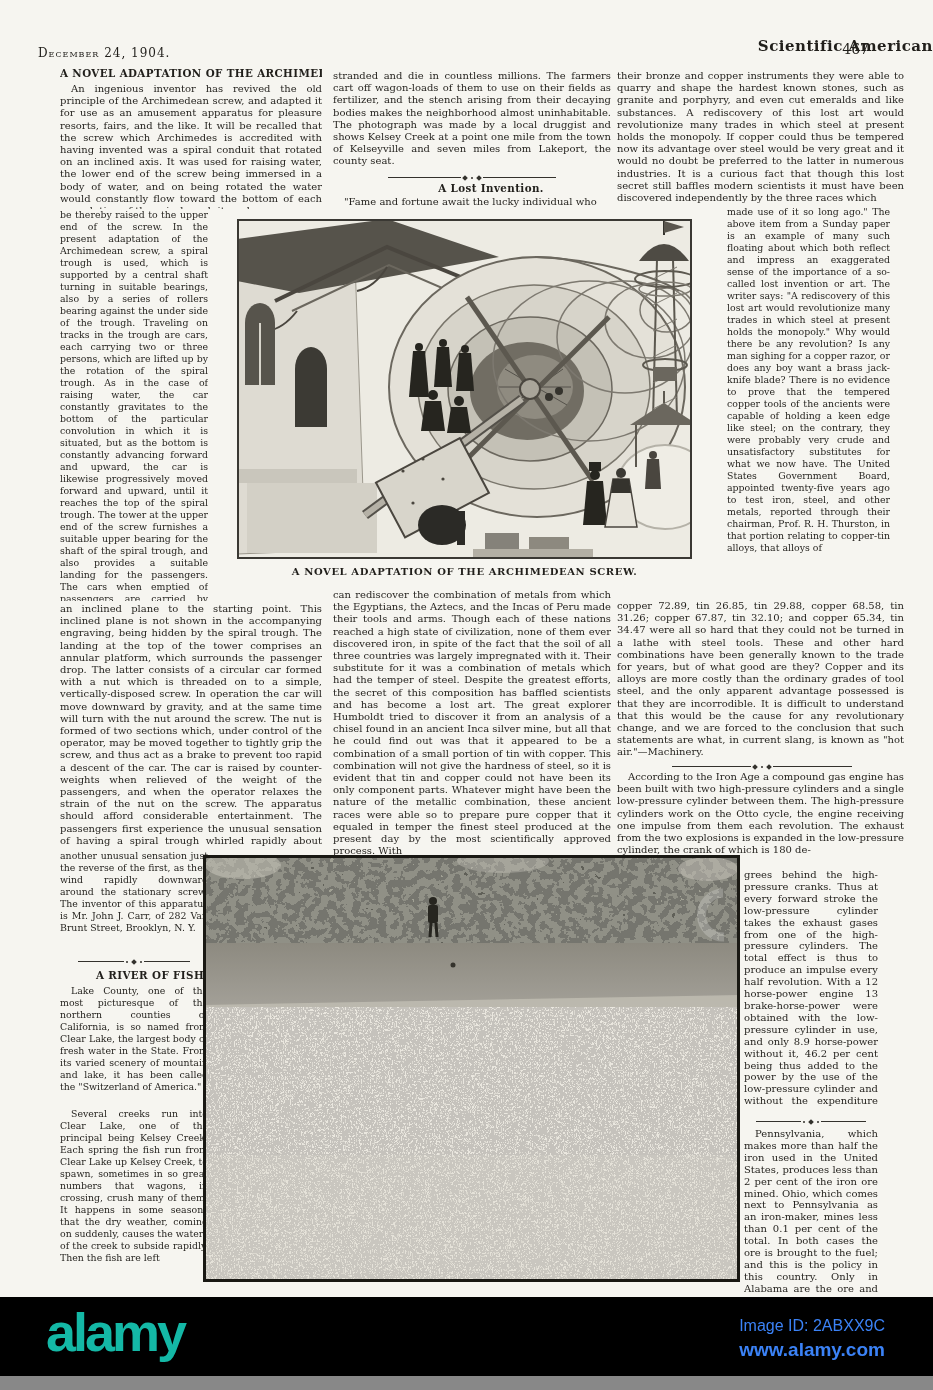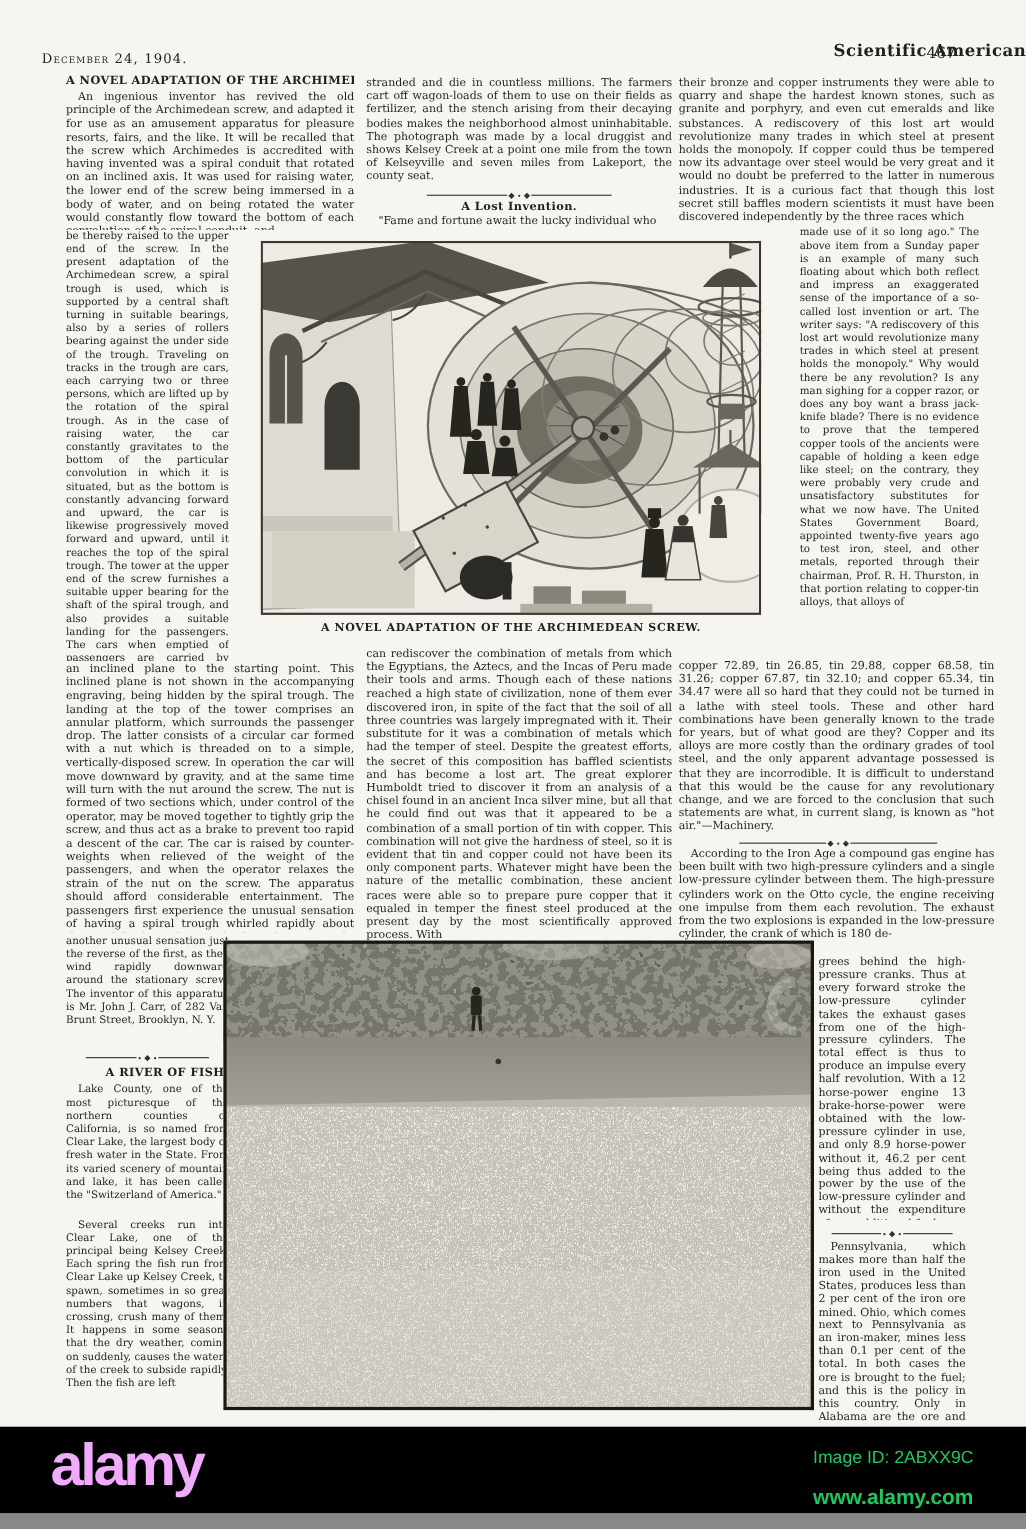--- a/index.html
+++ b/index.html
@@ -20,25 +20,25 @@
   
   .sep{position:absolute;display:flex;align-items:center;height:7px;}
   .sep::before,.sep::after{content:"";flex:1;border-top:1px solid #33312c;}
   .sep .d{width:4px;height:4px;background:#33312c;transform:rotate(45deg);margin:0 2px;}
   .sep .dot{width:2px;height:2px;border-radius:50%;background:#33312c;margin:0 2px;}
   
   .figure{position:absolute;background:#edebe3;}
   .figure svg{display:block;}
   
   .footer{position:absolute;left:0;top:1297px;width:933px;height:93px;background:#000;}
-  .footer .brand{position:absolute;left:46px;top:8px;color:#f0abfc;font-family:"Liberation Sans",sans-serif;
+  .footer .brand{position:absolute;left:46px;top:8px;color:#14b8a6;font-family:"Liberation Sans",sans-serif;
                  font-weight:bold;font-size:54px;letter-spacing:-3px;line-height:1;}
-  .footer .meta{position:absolute;right:48px;top:20px;text-align:center;color:#22c55e;font-family:"Liberation Sans",sans-serif;}
+  .footer .meta{position:absolute;right:48px;top:20px;text-align:left;color:#3b82f6;font-family:"Liberation Sans",sans-serif;}
   .footer .meta .id{font-size:16px;display:block;}
-  .footer .meta .url{font-size:19px;font-weight:bold;display:block;margin-top:16px;}
+  .footer .meta .url{font-size:19px;font-weight:bold;display:block;margin-top:4px;}
 </style>
 </head>
 <body>
 
 <div class="page">
 
   <div class="hdr-date">December 24, 1904.</div>
   <div class="hdr-title">Scientific American</div>
   <div class="hdr-page">467</div>
 
@@ -56,21 +56,21 @@
   <div class="sec-title" style="left:60px;top:969px;width:148px;text-align:right;">A RIVER OF FISH.</div>
   <div class="tb narrow indent" style="left:60px;top:985px;width:148px;height:122px;">Lake County, one of the most picturesque of the northern counties of California, is so named from Clear Lake, the largest body of fresh water in the State. From its varied scenery of mountain and lake, it has been called the "Switzerland of America."</div>
   <div class="tb narrow indent" style="left:60px;top:1108px;width:148px;height:178px;">Several creeks run into Clear Lake, one of the principal being Kelsey Creek. Each spring the fish run from Clear Lake up Kelsey Creek, to spawn, sometimes in so great numbers that wagons, in crossing, crush many of them. It happens in some seasons that the dry weather, coming on suddenly, causes the waters of the creek to subside rapidly. Then the fish are left</div>
 
   <div class="tb" style="left:333px;top:70px;width:278px;height:104px;">stranded and die in countless millions. The farmers cart off wagon-loads of them to use on their fields as fertilizer, and the stench arising from their decaying bodies makes the neighborhood almost uninhabitable. The photograph was made by a local druggist and shows Kelsey Creek at a point one mile from the town of Kelseyville and seven miles from Lakeport, the county seat.</div>
   <div class="sep" style="left:388px;top:174px;width:168px;">
       <span class="d"></span>
       <span class="dot"></span>
       <span class="d"></span>
     </div>
-  <div class="sec-title" style="left:333px;top:182px;width:278px;">A Lost Invention.</div>
+  <div class="sec-title" style="left:352px;top:182px;width:278px;">A Lost Invention.</div>
   <div class="quote-line" style="left:344px;top:196px;width:268px;">"Fame and fortune await the lucky individual who</div>
   <div class="tb" style="left:333px;top:589px;width:278px;height:268px;">can rediscover the combination of metals from which the Egyptians, the Aztecs, and the Incas of Peru made their tools and arms. Though each of these nations reached a high state of civilization, none of them ever discovered iron, in spite of the fact that the soil of all three countries was largely impregnated with it. Their substitute for it was a combination of metals which had the temper of steel. Despite the greatest efforts, the secret of this composition has baffled scientists and has become a lost art. The great explorer Humboldt tried to discover it from an analysis of a chisel found in an ancient Inca silver mine, but all that he could find out was that it appeared to be a combination of a small portion of tin with copper. This combination will not give the hardness of steel, so it is evident that tin and copper could not have been its only component parts. Whatever might have been the nature of the metallic combination, these ancient races were able so to prepare pure copper that it equaled in temper the finest steel produced at the present day by the most scientifically approved process. With</div>
 
   <div class="tb" style="left:617px;top:70px;width:287px;height:136px;">their bronze and copper instruments they were able to quarry and shape the hardest known stones, such as granite and porphyry, and even cut emeralds and like substances. A rediscovery of this lost art would revolutionize many trades in which steel at present holds the monopoly. If copper could thus be tempered now its advantage over steel would be very great and it would no doubt be preferred to the latter in numerous industries. It is a curious fact that though this lost secret still baffles modern scientists it must have been discovered independently by the three races which</div>
   <div class="tb narrow" style="left:727px;top:206px;width:163px;height:394px;">made use of it so long ago." The above item from a Sunday paper is an example of many such floating about which both reflect and impress an exaggerated sense of the importance of a so-called lost invention or art. The writer says: "A rediscovery of this lost art would revolutionize many trades in which steel at present holds the monopoly." Why would there be any revolution? Is any man sighing for a copper razor, or does any boy want a brass jack-knife blade? There is no evidence to prove that the tempered copper tools of the ancients were capable of holding a keen edge like steel; on the contrary, they were probably very crude and unsatisfactory substitutes for what we now have. The United States Government Board, appointed twenty-five years ago to test iron, steel, and other metals, reported through their chairman, Prof. R. H. Thurston, in that portion relating to copper-tin alloys, that alloys of</div>
   <div class="tb" style="left:617px;top:600px;width:287px;height:158px;">copper 72.89, tin 26.85, tin 29.88, copper 68.58, tin 31.26; copper 67.87, tin 32.10; and copper 65.34, tin 34.47 were all so hard that they could not be turned in a lathe with steel tools. These and other hard combinations have been generally known to the trade for years, but of what good are they? Copper and its alloys are more costly than the ordinary grades of tool steel, and the only apparent advantage possessed is that they are incorrodible. It is difficult to understand that this would be the cause for any revolutionary change, and we are forced to the conclusion that such statements are what, in current slang, is known as "hot air."—Machinery.</div>
   <div class="sep" style="left:672px;top:763px;width:180px;">
       <span class="d"></span>
       <span class="dot"></span>
       <span class="d"></span>

